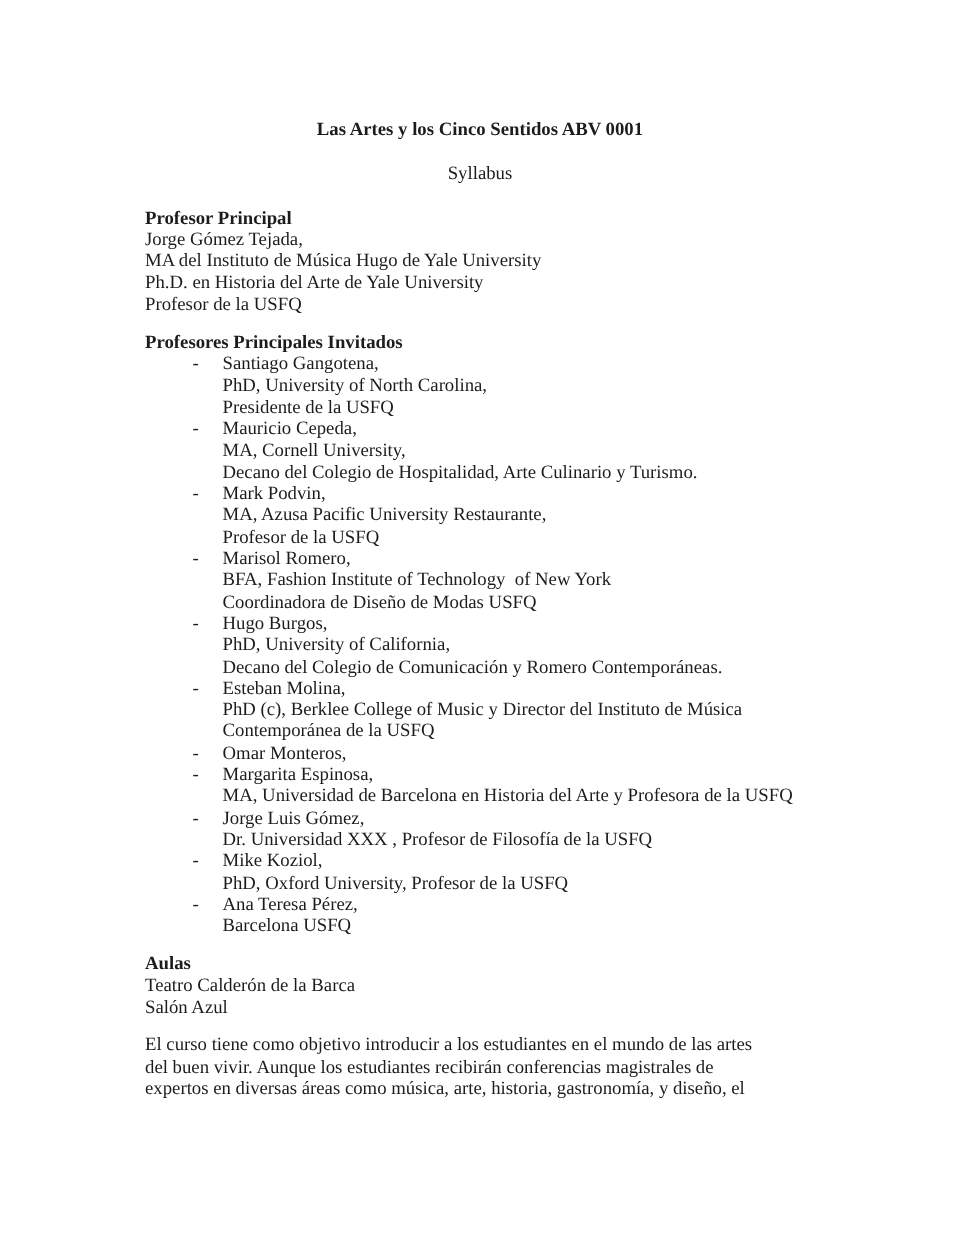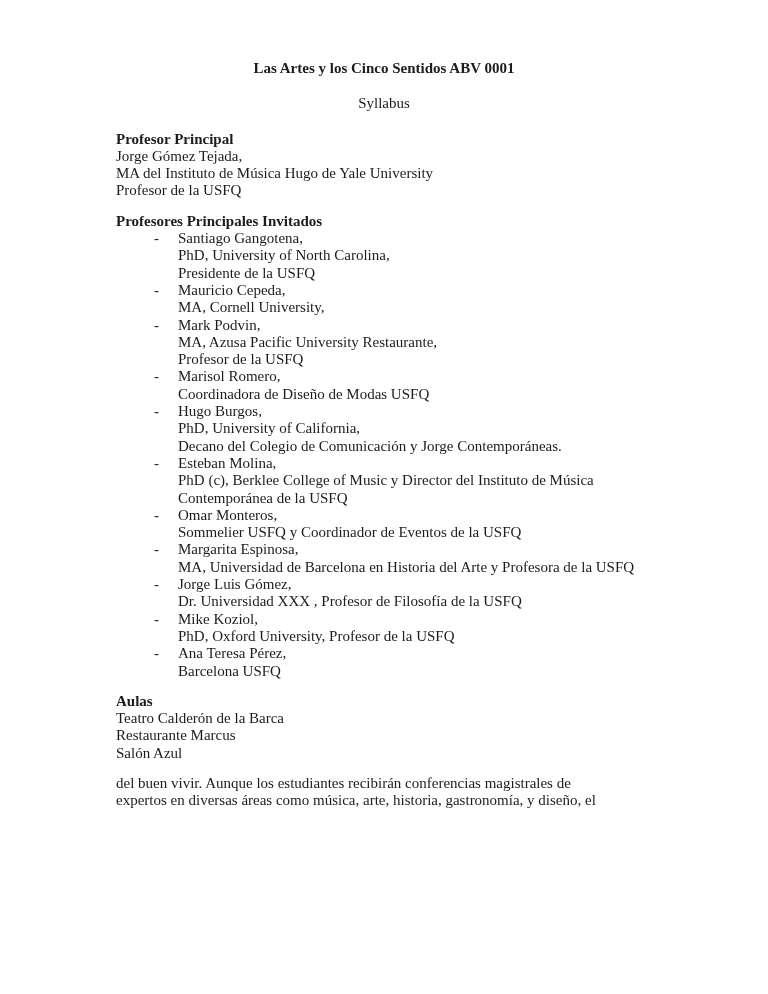--- a/index.html
+++ b/index.html
@@ -5,21 +5,21 @@
   html, body {
     margin: 0;
     padding: 0;
     background: #ffffff;
   }
   .page {
     position: relative;
     width: 768px;
     height: 994px;
     box-sizing: border-box;
-    padding: 60px 116px 0 116px;
+    padding: 96px 116px 0 116px;
     background: #ffffff;
     font-family: "Liberation Serif", "DejaVu Serif", serif;
     font-size: 15px;
     line-height: 17.3px;
     color: #1c1c1c;
     overflow: hidden;
   }
   .doc-title {
     font-weight: bold;
     text-align: center;
@@ -59,58 +59,60 @@
 
   <div class="doc-title">Las Artes y los Cinco Sentidos ABV 0001</div>
 
   <div class="doc-subtitle">Syllabus</div>
 
   <section class="doc-section">
     <div class="heading">Profesor Principal</div>
     <div class="plain-lines">
         <div class="line">Jorge Gómez Tejada,</div>
         <div class="line">MA del Instituto de Música Hugo de Yale University</div>
+        <div class="line">Ph.D. en Historia del Arte de Yale University</div>
         <div class="line">Profesor de la USFQ</div>
       </div>
   </section>
 
   <section class="doc-section">
     <div class="heading">Profesores Principales Invitados</div>
     <div class="bullet-list">
         <div class="list-item">
           <div class="line"><span class="bullet-marker">-</span><span>Santiago Gangotena,</span></div>
           <div class="line"><span>PhD, University of North Carolina,</span></div>
           <div class="line"><span>Presidente de la USFQ</span></div>
         </div>
         <div class="list-item">
           <div class="line"><span class="bullet-marker">-</span><span>Mauricio Cepeda,</span></div>
           <div class="line"><span>MA, Cornell University,</span></div>
+          <div class="line"><span>Decano del Colegio de Hospitalidad, Arte Culinario y Turismo.</span></div>
         </div>
         <div class="list-item">
           <div class="line"><span class="bullet-marker">-</span><span>Mark Podvin,</span></div>
           <div class="line"><span>MA, Azusa Pacific University Restaurante,</span></div>
           <div class="line"><span>Profesor de la USFQ</span></div>
         </div>
         <div class="list-item">
           <div class="line"><span class="bullet-marker">-</span><span>Marisol Romero,</span></div>
+          <div class="line"><span>BFA, Fashion Institute of Technology  of New York</span></div>
           <div class="line"><span>Coordinadora de Diseño de Modas USFQ</span></div>
         </div>
         <div class="list-item">
           <div class="line"><span class="bullet-marker">-</span><span>Hugo Burgos,</span></div>
           <div class="line"><span>PhD, University of California,</span></div>
-          <div class="line"><span>Decano del Colegio de Comunicación y Jorge Contemporáneas.</span></div>
+          <div class="line"><span>Decano del Colegio de Comunicación y Romero Contemporáneas.</span></div>
         </div>
         <div class="list-item">
           <div class="line"><span class="bullet-marker">-</span><span>Esteban Molina,</span></div>
           <div class="line"><span>PhD (c), Berklee College of Music y Director del Instituto de Música</span></div>
           <div class="line"><span>Contemporánea de la USFQ</span></div>
         </div>
         <div class="list-item">
           <div class="line"><span class="bullet-marker">-</span><span>Omar Monteros,</span></div>
-          <div class="line"><span>Sommelier USFQ y Coordinador de Eventos de la USFQ</span></div>
         </div>
         <div class="list-item">
           <div class="line"><span class="bullet-marker">-</span><span>Margarita Espinosa,</span></div>
           <div class="line"><span>MA, Universidad de Barcelona en Historia del Arte y Profesora de la USFQ</span></div>
         </div>
         <div class="list-item">
           <div class="line"><span class="bullet-marker">-</span><span>Jorge Luis Gómez,</span></div>
           <div class="line"><span>Dr. Universidad XXX , Profesor de Filosofía de la USFQ</span></div>
         </div>
         <div class="list-item">
@@ -121,25 +123,25 @@
           <div class="line"><span class="bullet-marker">-</span><span>Ana Teresa Pérez,</span></div>
           <div class="line"><span>Barcelona USFQ</span></div>
         </div>
       </div>
   </section>
 
   <section class="doc-section">
     <div class="heading">Aulas</div>
     <div class="plain-lines">
         <div class="line">Teatro Calderón de la Barca</div>
-        <div class="line">Restaurante Marcus</div>
         <div class="line">Salón Azul</div>
       </div>
   </section>
 
   <section class="doc-section">
     <div class="plain-lines">
+        <div class="line">El curso tiene como objetivo introducir a los estudiantes en el mundo de las artes</div>
         <div class="line">del buen vivir. Aunque los estudiantes recibirán conferencias magistrales de</div>
         <div class="line">expertos en diversas áreas como música, arte, historia, gastronomía, y diseño, el</div>
       </div>
   </section>
 
 </div>
 
 </body></html>

